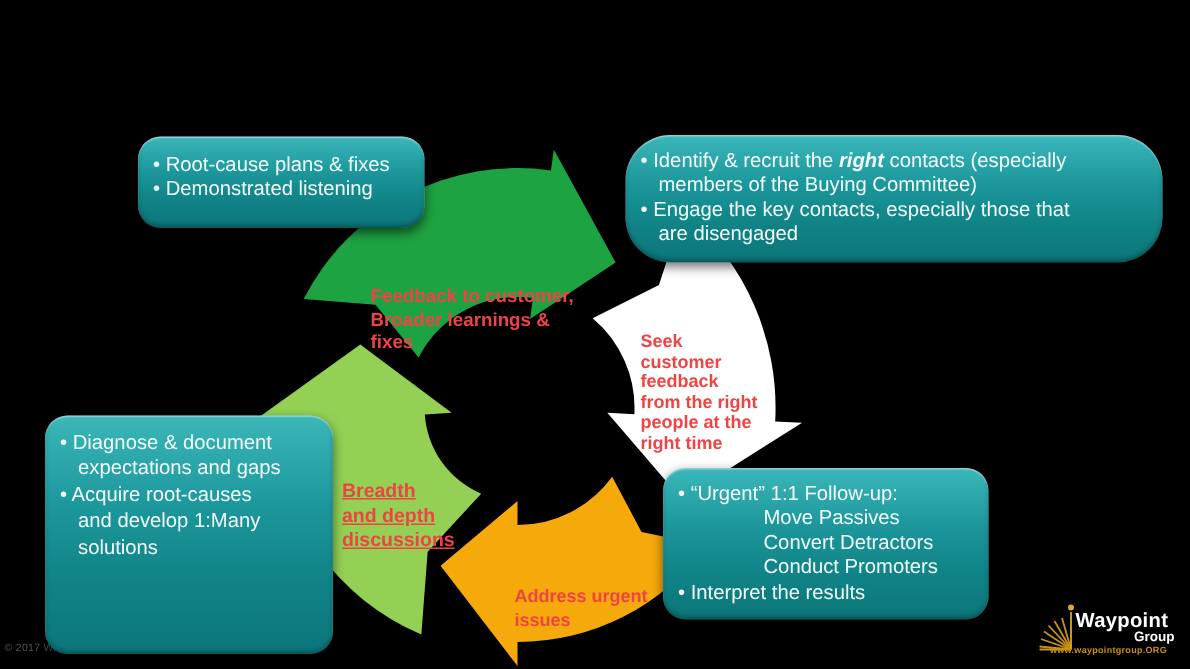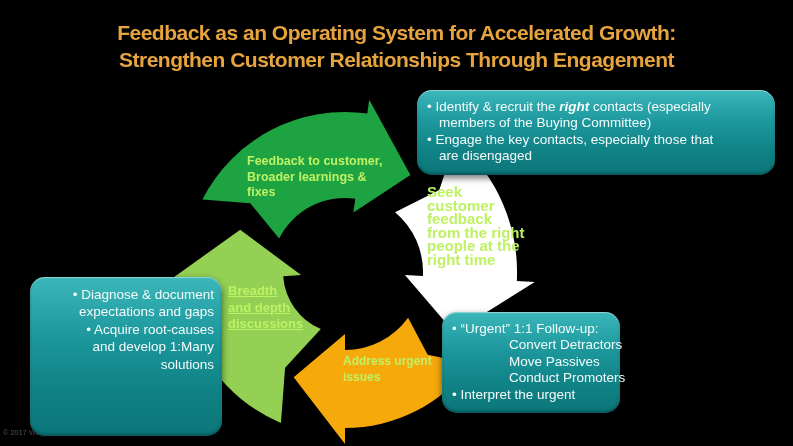--- a/index.html
+++ b/index.html
@@ -10,43 +10,43 @@
   
   .title{
     position:absolute;top:19px;left:0;width:793px;text-align:center;
     font-weight:bold;font-size:21px;line-height:27px;letter-spacing:-0.5px;
     color:#E7A43D;text-shadow:0 1px 2px rgba(0,0,0,.8);
   }
   
   .cycle-svg{position:absolute;left:0;top:0;z-index:1;}
   
   .arrow-label{
-    position:absolute;z-index:2;color:#bef264;font-weight:bold;white-space:pre;
+    position:absolute;z-index:2;color:#ef4444;font-weight:bold;white-space:pre;margin-top:36px;
   }
   .lbl-feedback-to-customer{font-size:12.5px;line-height:15.5px;}
-  .lbl-seek-customer-feedback{font-size:15px;line-height:13.5px;}
+  .lbl-seek-customer-feedback{font-size:12px;line-height:13.5px;}
   .lbl-address-urgent-issues{font-size:12px;line-height:16px;}
   .lbl-breadth-depth{font-size:13px;line-height:16.5px;text-decoration:underline;}
   
   .callout{
     position:absolute;z-index:3;border-radius:15px;color:#F4FBFB;
     background:linear-gradient(180deg,#3BB6B9 0%,#1C979C 38%,#108386 70%,#0C7679 100%);
     box-shadow:0 3px 7px rgba(0,0,0,.55),
                inset 0 1px 1px rgba(255,255,255,.45),
                inset 0 -2px 3px rgba(0,0,0,.28);
     font-size:13.5px;line-height:16.4px;
     padding:9px 8px 7px 10px;
   }
   .callout .bullet{padding-left:12px;text-indent:-12px;white-space:pre;}
   .callout .subline{margin-left:57px;white-space:pre;}
   .callout .em{font-weight:bold;font-style:italic;}
   .callout-1{left:92px;top:91px;width:191px;height:61px;box-sizing:border-box;padding-top:11px;}
-  .callout-2{left:417px;top:90px;width:358px;height:85px;box-sizing:border-box;}
-  .callout-3{left:30px;top:277px;width:192px;height:159px;box-sizing:border-box;line-height:17.4px;text-align:right;}
-  .callout-4{left:442px;top:312px;width:178px;height:101px;box-sizing:border-box;}
+  .callout-2{left:417px;top:90px;width:358px;height:85px;box-sizing:border-box;border-radius:30px;}
+  .callout-3{left:30px;top:277px;width:192px;height:159px;box-sizing:border-box;line-height:17.4px;}
+  .callout-4{left:442px;top:312px;width:217px;height:101px;box-sizing:border-box;}
   
   .copyright{
     position:absolute;left:3px;top:429px;z-index:0;
     font-size:7px;color:#555;letter-spacing:.2px;
   }
   .logo{position:absolute;right:6px;bottom:4px;z-index:4;width:96px;height:42px;}
   .logo svg{position:absolute;left:0;top:0;}
   .logo-name{
     position:absolute;left:26px;top:6px;color:#fff;font-weight:bold;font-size:13.5px;letter-spacing:.2px;
   }
@@ -55,24 +55,20 @@
   }
   .logo-url{
     position:absolute;left:0;right:0;top:31px;text-align:center;color:#C9920F;font-weight:bold;font-size:6px;letter-spacing:.2px;
   }
 </style>
 </head>
 <body>
 
 <div class="stage">
 
-  <div class="title">
-    <div>Feedback as an Operating System for Accelerated Growth:</div>
-    <div>Strengthen Customer Relationships Through Engagement</div>
-  </div>
 
   <svg class="cycle-svg" id="cycle" width="793" height="446" viewBox="0 0 793 446">
       <path d="M 202.4 199.4 A 160 160 0 0 1 367.3 113.6 L 369.2 99.7 L 410.4 175.0 L 353.4 212.6 L 355.3 198.7 A 74 74 0 0 0 279.1 238.4 L 250.3 203.2 Z" fill="#1EA342"></path>
       <path d="M 455.6 140.2 A 172 172 0 0 1 516.8 281.0 L 534.7 281.9 L 454.3 332.6 L 404.9 275.1 L 422.9 276.1 A 78 78 0 0 0 395.1 212.2 L 439.3 190.0 Z" fill="#FFFFFF"></path>
       <path d="M 471.2 363.7 A 156 156 0 0 1 345.0 428.0 L 345.0 444.0 L 293.7 377.2 L 345.0 334.0 L 345.0 350.0 A 78 78 0 0 0 408.1 317.8 L 427.7 354.7 Z" fill="#F6A90B"></path>
       <path d="M 280.9 423.0 A 164 164 0 0 1 181.4 283.4 L 163.4 284.7 L 240.2 229.7 L 301.1 275.1 L 283.2 276.3 A 62 62 0 0 0 320.8 329.1 L 285.1 367.8 Z" fill="#93D054"></path>
     </svg>
 
   <div id="arrow-labels">
       <div class="arrow-label lbl-feedback-to-customer" style="left: 247px; top: 154px;">Feedback to customer,
@@ -84,37 +80,59 @@
 from the right
 people at the
 right time</div>
       <div class="arrow-label lbl-address-urgent-issues" style="left: 343px; top: 353px;">Address urgent
 issues</div>
       <div class="arrow-label lbl-breadth-depth" style="left: 228px; top: 283px;">Breadth
 and depth
 discussions</div>
     </div>
 
+  <div class="callout callout-1">
+      <div class="bullet">• <span>Root-cause plans &amp; fixes</span></div>
+      <div class="bullet">• <span>Demonstrated listening</span></div>
+    </div>
   <div class="callout callout-2">
       <div class="bullet">• <span>Identify &amp; recruit the </span><span class="em">right</span><span> contacts (especially
 members of the Buying Committee)</span></div>
       <div class="bullet">• <span>Engage the key contacts, especially those that
 are disengaged</span></div>
     </div>
   <div class="callout callout-3">
       <div class="bullet">• <span>Diagnose &amp; document
 expectations and gaps</span></div>
       <div class="bullet">• <span>Acquire root-causes
 and develop 1:Many
 solutions</span></div>
     </div>
   <div class="callout callout-4">
       <div class="bullet">• <span>“Urgent” 1:1 Follow-up:</span></div>
+      <div class="subline">Move Passives</div>
       <div class="subline">Convert Detractors</div>
-      <div class="subline">Move Passives</div>
       <div class="subline">Conduct Promoters</div>
-      <div class="bullet">• <span>Interpret the urgent</span></div>
+      <div class="bullet">• <span>Interpret the results</span></div>
     </div>
 
   <div class="copyright">© 2017 Waypo</div>
 
+  <div class="logo">
+    <svg width="26" height="42" viewBox="0 0 26 42">
+      <g stroke="#C9920F" stroke-width="1.2" fill="none">
+        <line x1="23" y1="33" x2="2" y2="31"></line>
+        <line x1="23" y1="33" x2="3" y2="26"></line>
+        <line x1="23" y1="33" x2="5" y2="21"></line>
+        <line x1="23" y1="33" x2="8" y2="17"></line>
+        <line x1="23" y1="33" x2="12" y2="14"></line>
+        <line x1="23" y1="33" x2="17" y2="12"></line>
+        <line x1="2" y1="33" x2="23" y2="33"></line>
+        <line x1="23" y1="33" x2="23" y2="8" stroke="#E2A62B"></line>
+      </g>
+      <circle cx="23" cy="5" r="2" fill="#E2A62B"></circle>
+    </svg>
+    <div class="logo-name">Waypoint</div>
+    <div class="logo-group">Group</div>
+    <div class="logo-url">www.waypointgroup.ORG</div>
+  </div>
 
 </div>
 
 </body></html>

